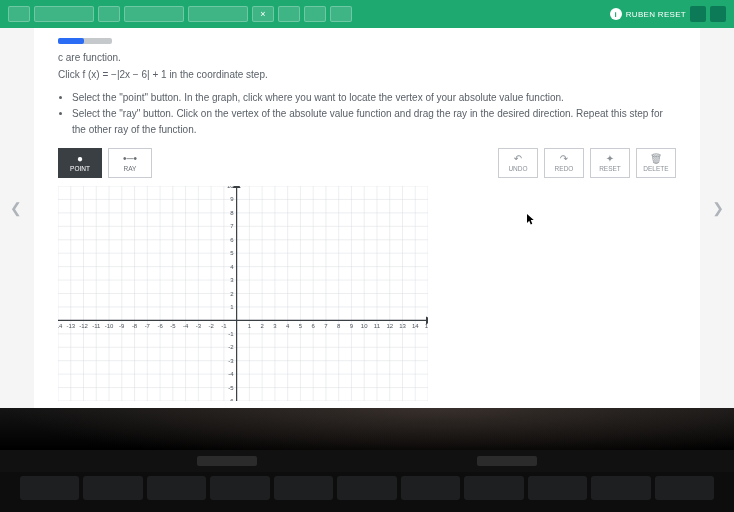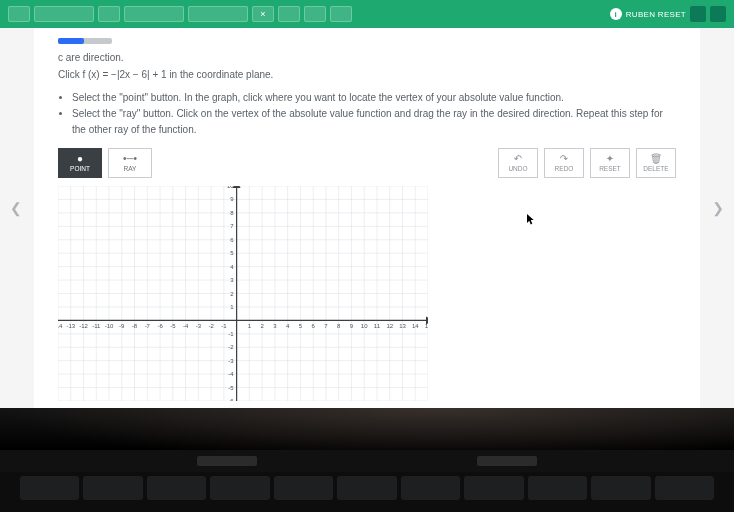--- a/index.html
+++ b/index.html
@@ -157,25 +157,25 @@
 
 <div class="nav-chevron left">❮</div>
 <div class="nav-chevron right">❯</div>
 
 <div class="page">
   <div class="progress-strip">
       <div class="done"></div>
     </div>
 
   <div class="prompt-text">
-    <div class="line">c are direction.</div>
+    <div class="line">c are function.</div>
     <div class="line">
       <span>Click </span>
       <span class="fn">f (x) = −|2x − 6| + 1</span>
-      <span> in the coordinate plane.</span>
+      <span> in the coordinate step.</span>
     </div>
   </div>
 
   <ul class="instructions">
     <li>Select the "point" button. In the graph, click where you want to locate the vertex of your absolute value function.</li>
     <li>Select the "ray" button. Click on the vertex of the absolute value function and drag the ray in the desired direction. Repeat this step for the other ray of the function.</li>
   </ul>
 
   <div class="tool-row">
     <div class="tool-btn active">

